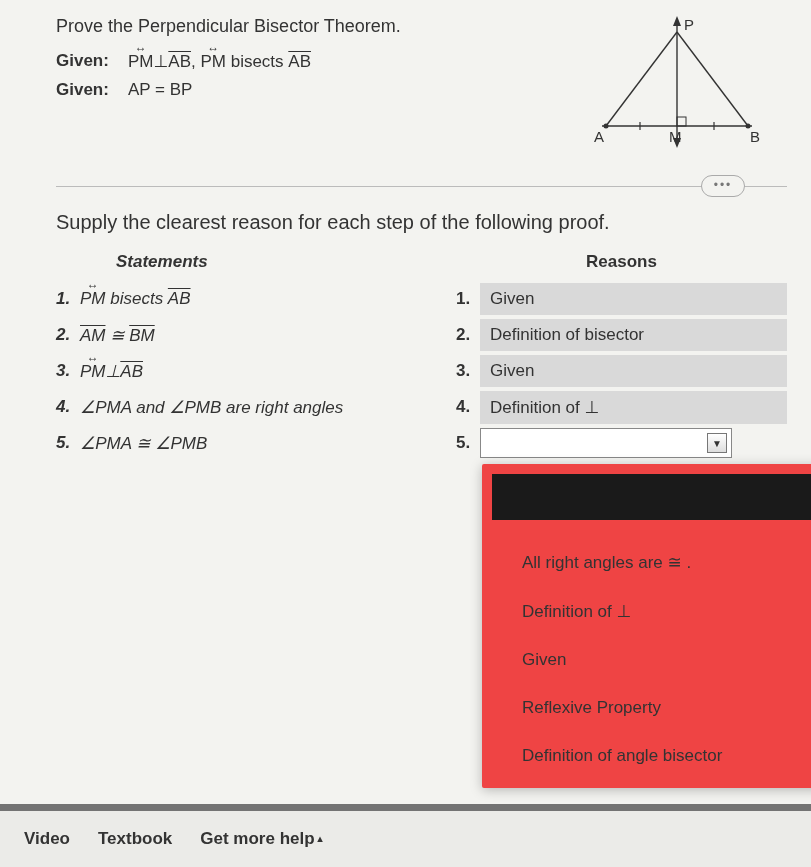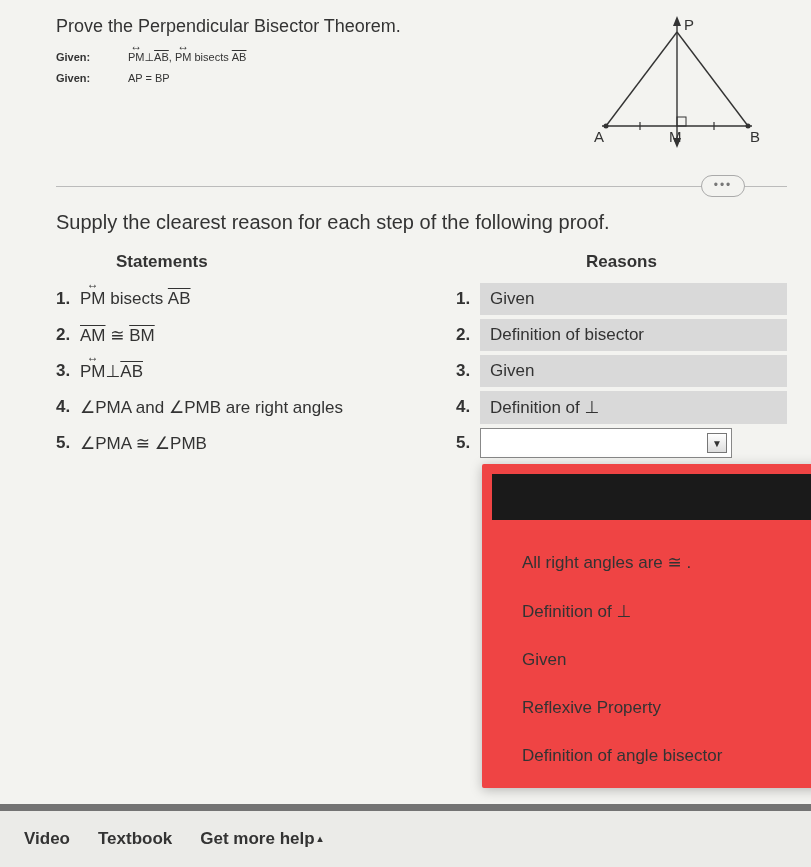--- a/index.html
+++ b/index.html
@@ -10,21 +10,21 @@
   font-size: 17px;
   color: #333;
   background: #f3f3f0;
   position: relative;
   overflow: hidden;
 }
 .page { padding: 16px 24px 0 24px; margin-left: 32px; }
 .top-section { display: flex; }
 .problem-text { flex: 1; }
 .title { font-size: 18px; color: #333; margin-bottom: 14px; }
-.given-row, .prove-row { display: flex; align-items: flex-start; margin-bottom: 8px; font-size: 11px; }
+.given-row, .prove-row { display: flex; align-items: flex-start; margin-bottom: 8px; font-size: 17px; }
 .label { font-weight: bold; width: 72px; }
 .over { text-decoration: overline; display: inline-block; }
 .arrows { position: relative; display: inline-block; }
 .arrows::before {
   content: "↔";
   position: absolute;
   top: -12px;
   left: 0;
   right: 0;
   text-align: center;
@@ -43,21 +43,21 @@
   border-radius: 11px;
   background: #f3f3f0;
   text-align: center;
   line-height: 18px;
   color: #777;
   font-size: 12px;
   letter-spacing: 2px;
 }
 .instruction { font-size: 20px; margin-bottom: 18px; }
 .proof { display: flex; }
-.col-statements { flex: 0 0 400px; }
+.col-statements { flex: 0 0 400px; font-style: italic; }
 .col-reasons { flex: 1; position: relative; }
 .col-head { font-weight: bold; text-align: center; margin-bottom: 10px; font-size: 17px; }
 .col-statements .col-head { text-align: left; padding-left: 60px; }
 .proof-row { display: flex; align-items: center; min-height: 34px; margin-bottom: 2px; }
 .num { flex: 0 0 24px; font-weight: bold; }
 .content { flex: 1; }
 .col-reasons .proof-row .content-filled {
   background: #d9d9d9;
   padding: 6px 10px;
   width: 230px;

